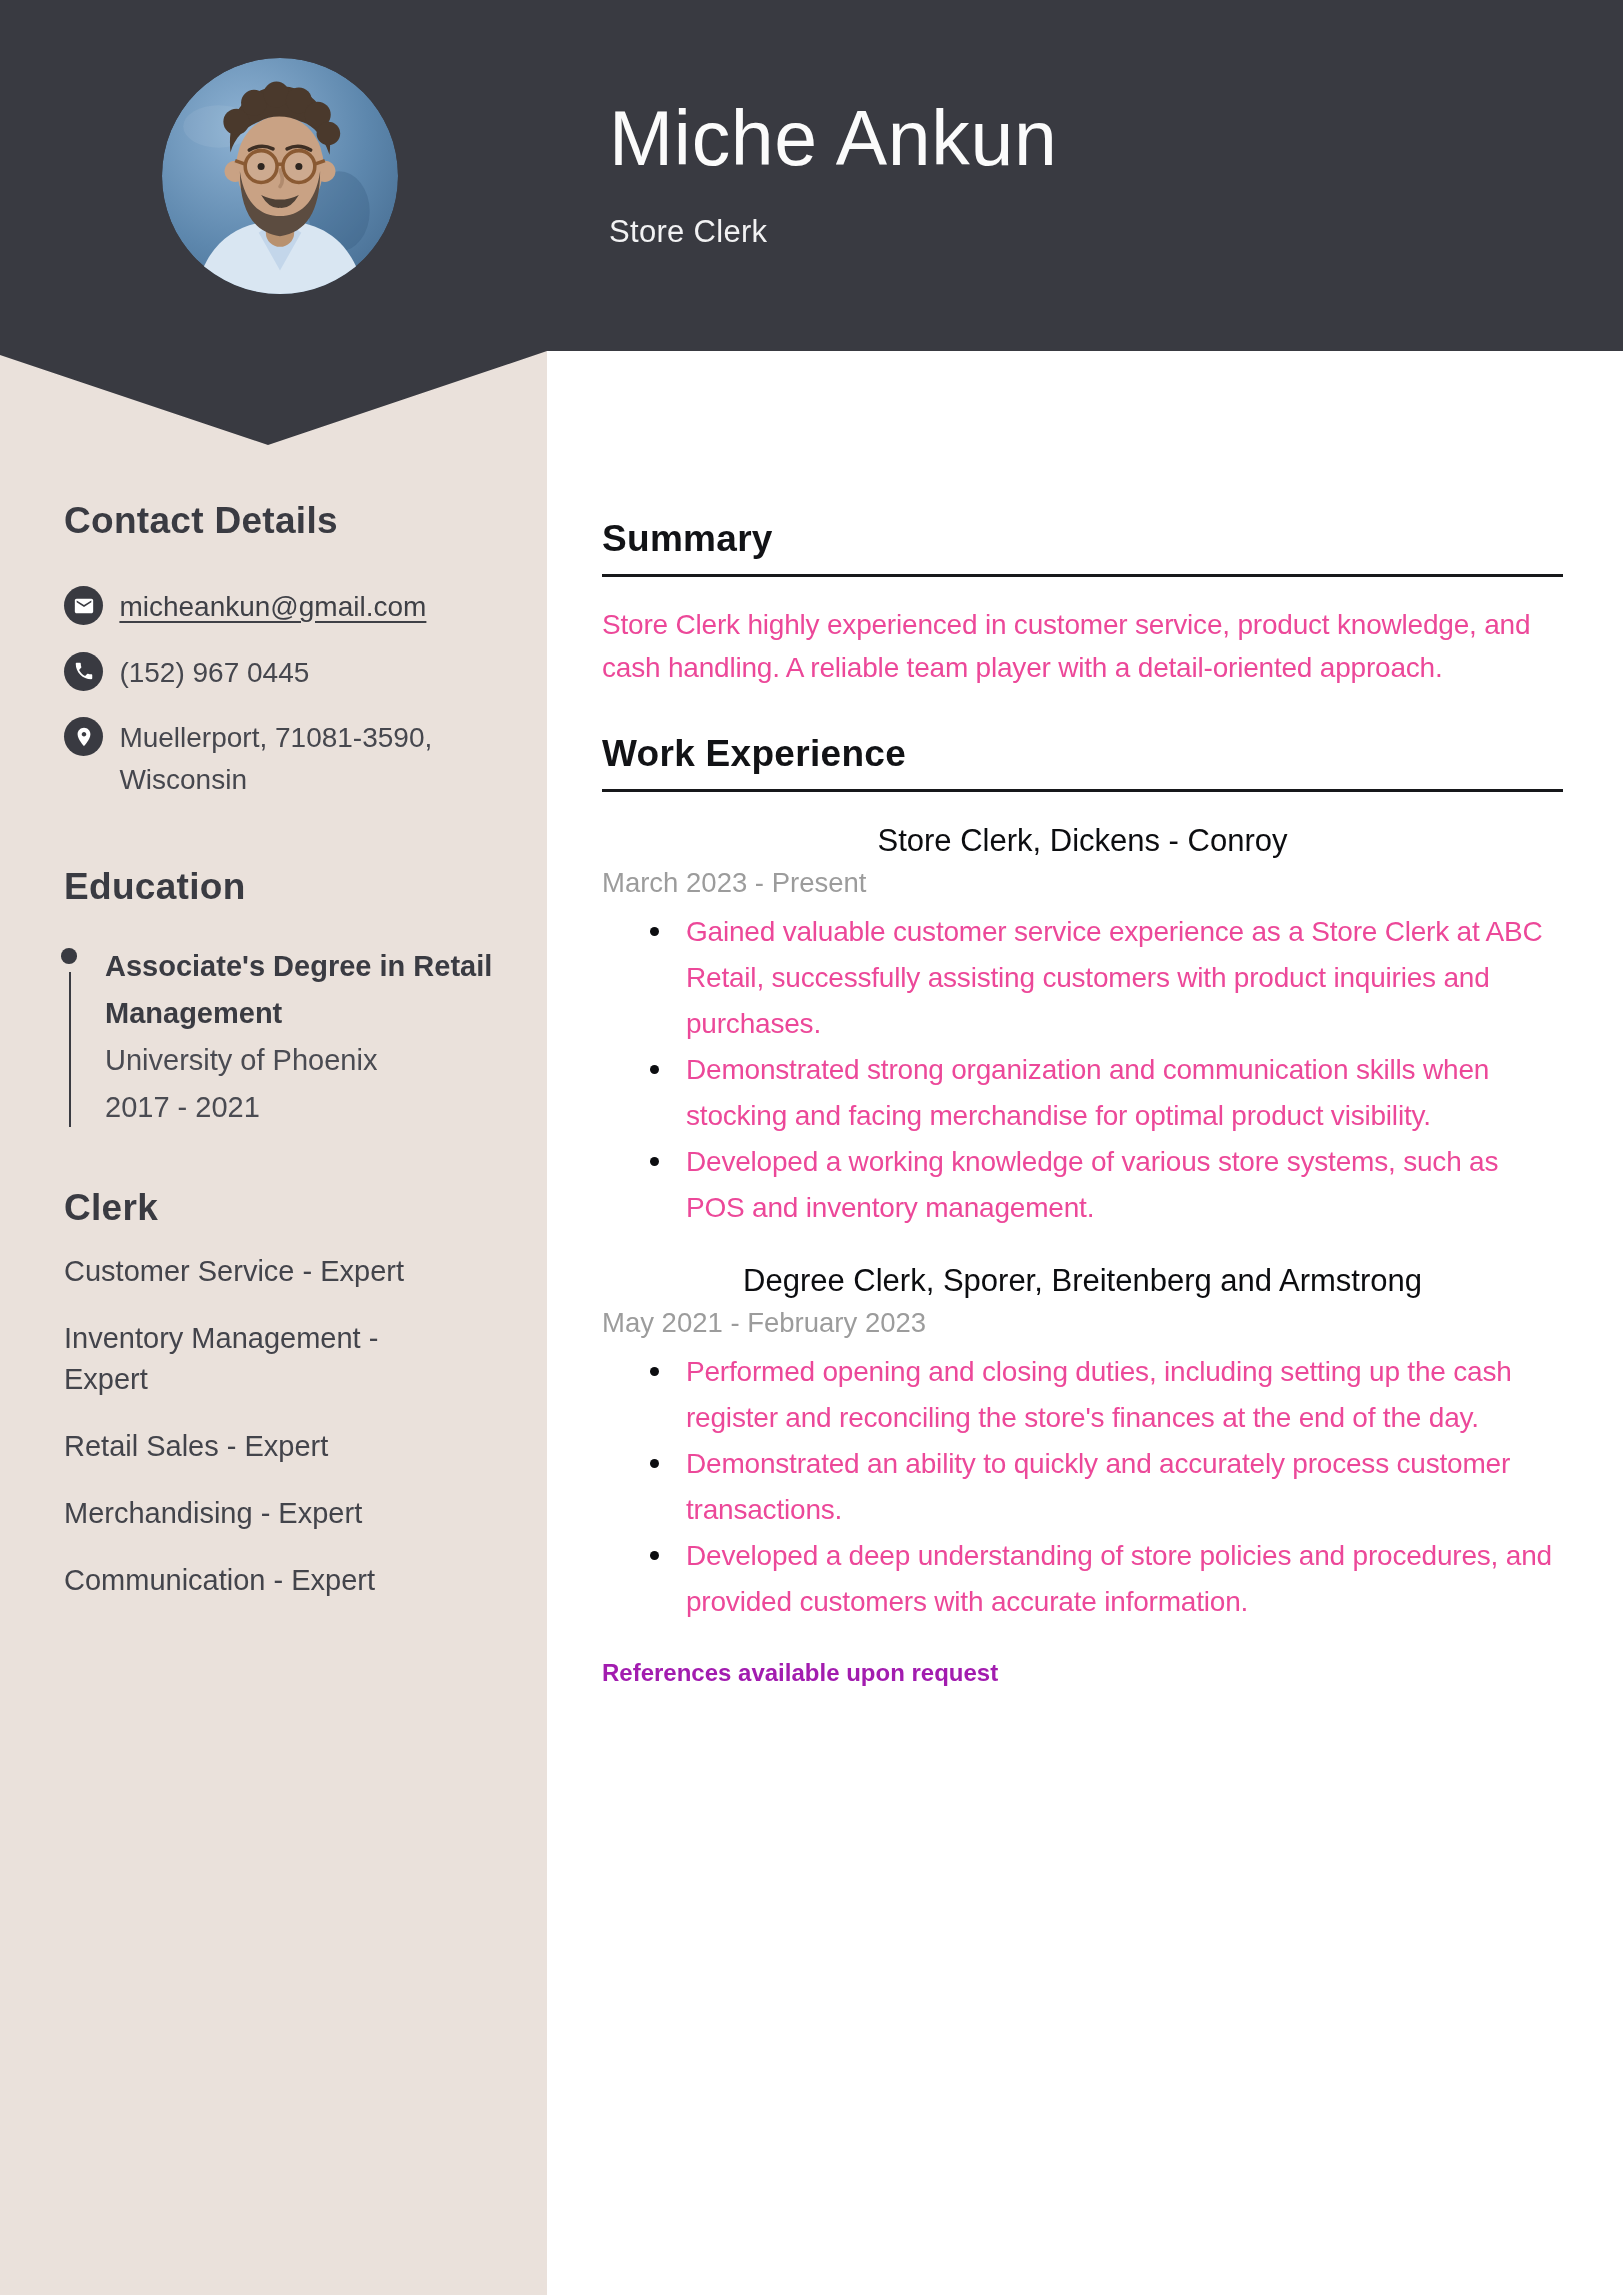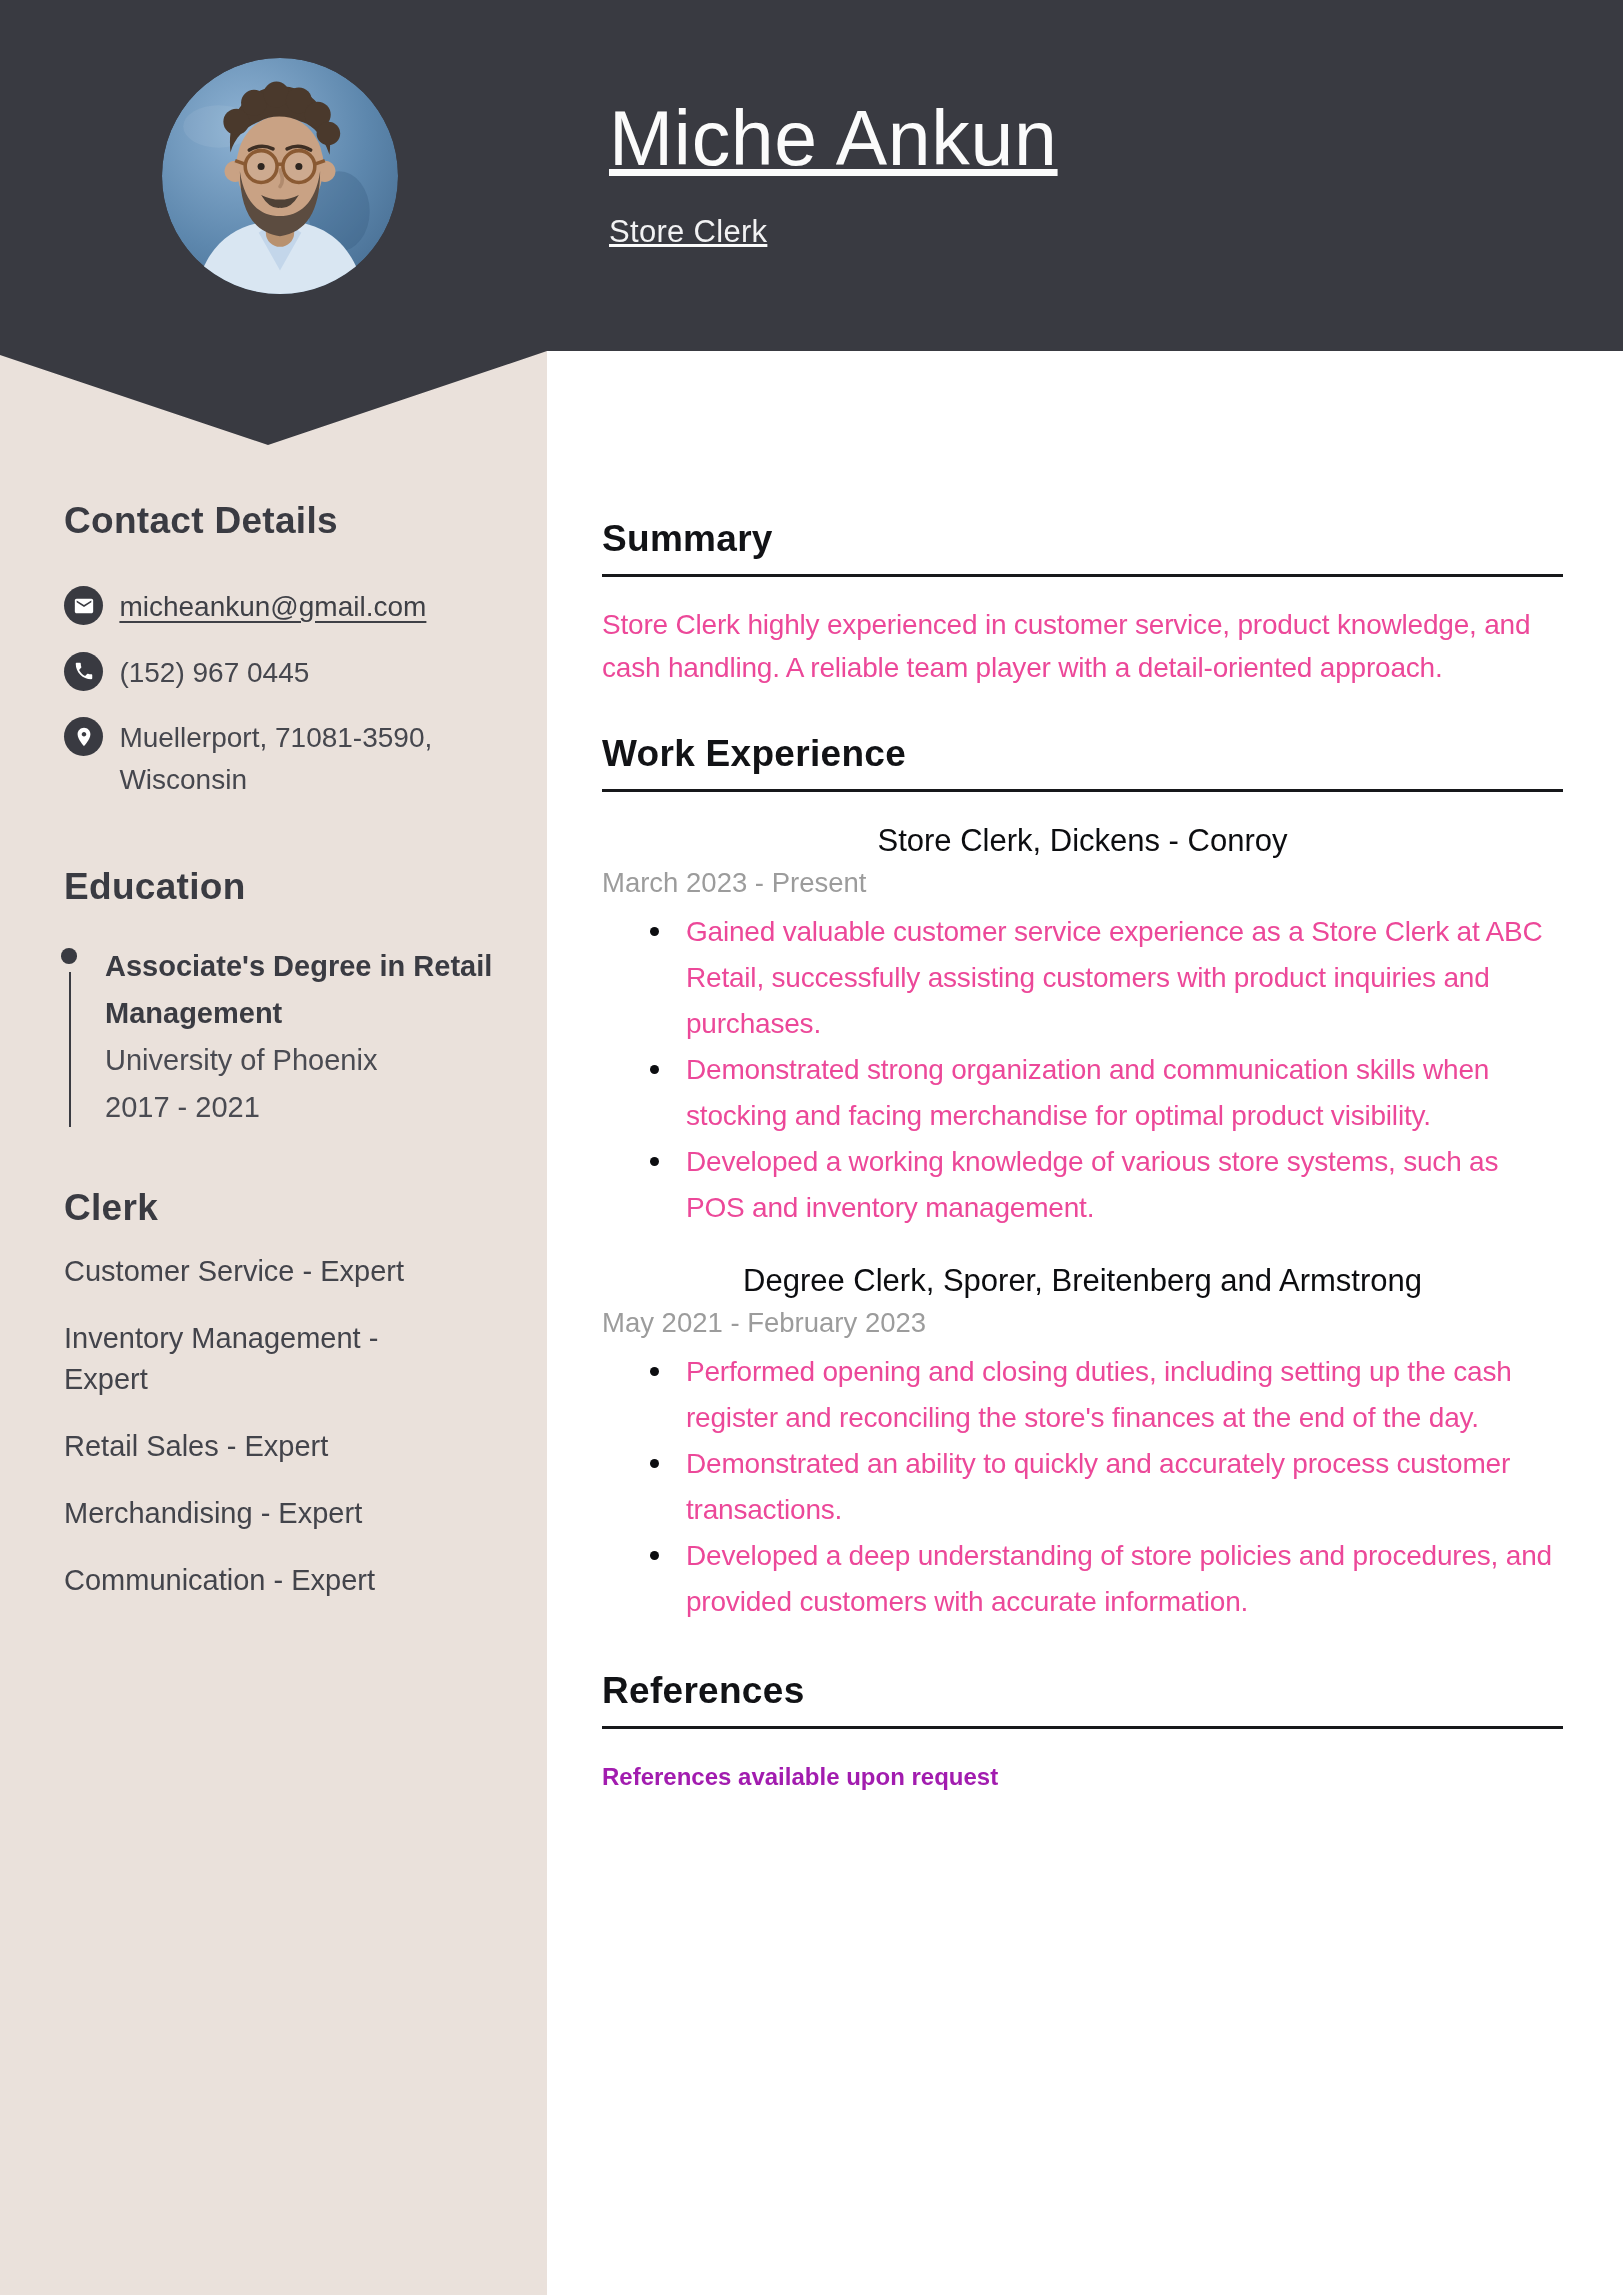--- a/index.html
+++ b/index.html
@@ -10,21 +10,21 @@
   
   .sidebar-bg { position:absolute; left:0; top:0; width:547px; height:2295px; background:#EAE1DB; }
 
   
   .header-band { position:absolute; left:0; top:0; width:1623px; height:445px; background:#393A41;
     clip-path: polygon(0px 0px, 1623px 0px, 1623px 351px, 547px 351px, 268px 445px, 0px 355px); }
 
   .photo-wrap { position:absolute; left:162px; top:58px; width:236px; height:236px; border-radius:50%; overflow:hidden; }
   .photo-wrap svg { display:block; width:100%; height:100%; }
 
-  .header-text { position:absolute; left:609px; top:97px; color:#FBFBFB;text-decoration:underline; }
+  .header-text { position:absolute; left:609px; top:97px; color:#FBFBFB; }
   .header-text h1 { font-size:77px; font-weight:300; line-height:82px; letter-spacing:0.7px; }
   .header-text .subtitle { margin-top:34px; font-size:31px; font-weight:300; line-height:37px; color:#F2F2F3; letter-spacing:0.3px; }
 
   
   .sidebar { position:absolute; left:0; top:0; width:649px; padding:498px 39px 0 64px; }
   .side-heading { font-size:37px; font-weight:600; color:#3A3B42; line-height:45px; letter-spacing:0.3px; }
 
   .contact-list { margin-top:43px; }
   .contact-row { display:flex; align-items:flex-start; margin-bottom:23.6px; }
   .icon-circle { flex:0 0 39px; width:39px; height:39px; border-radius:50%; background:#393A41; display:flex; align-items:center; justify-content:center; }
@@ -188,19 +188,18 @@
     <div class="job">
       <div class="job-title">Degree Clerk, Sporer, Breitenberg and Armstrong</div>
       <div class="job-dates">May 2021 - February 2023</div>
       <ul class="job-bullets">
         <li>Performed opening and closing duties, including setting up the cash register and reconciling the store's finances at the end of the day.</li>
         <li>Demonstrated an ability to quickly and accurately process customer transactions.</li>
         <li>Developed a deep understanding of store policies and procedures, and provided customers with accurate information.</li>
       </ul>
     </div>
 
-    <div class="rule-heading refs-heading">References</div>
     <p class="refs-text">References available upon request</p>
 
   </div>
 
 </div>
 
 
 </body></html>

